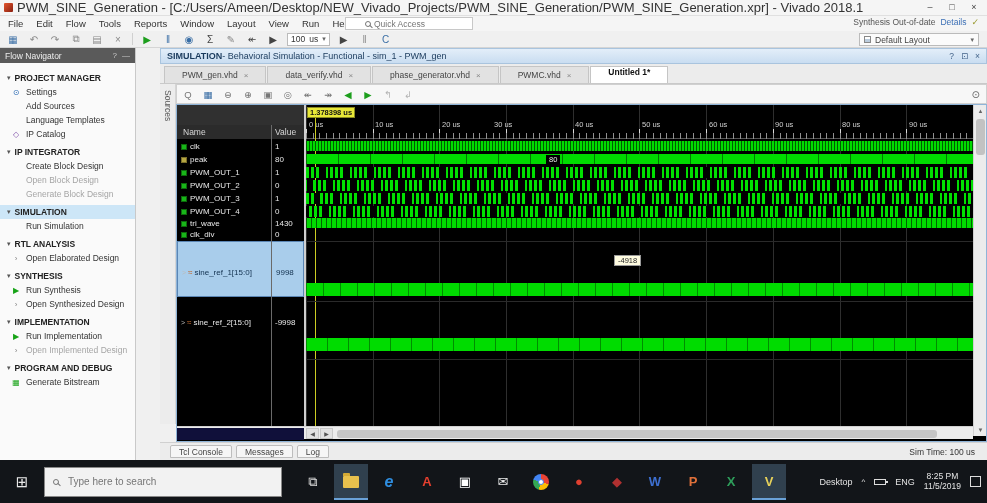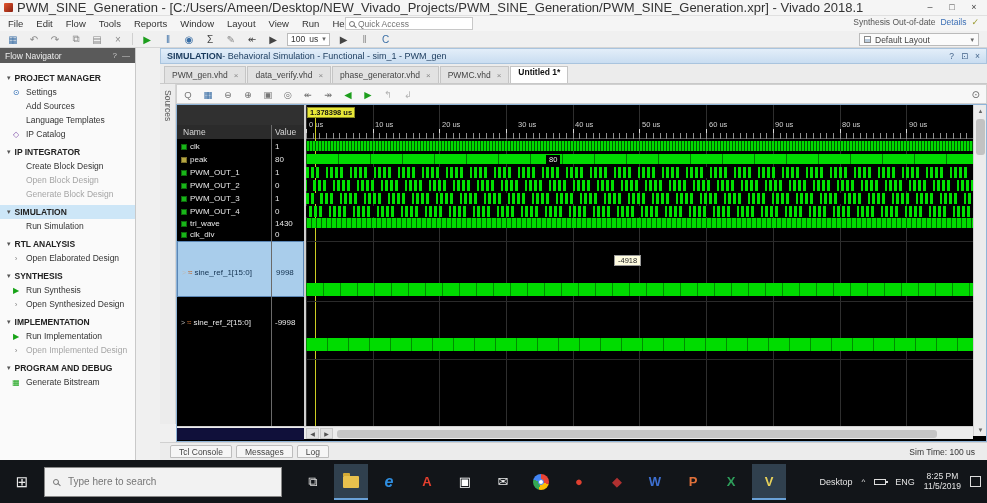--- a/index.html
+++ b/index.html
@@ -10,21 +10,21 @@
   
   .titlebar { position:absolute; left:0; top:0; width:987px; height:16px; background:#f5f5f5; border-bottom:1px solid #e0e0e0; display:flex; align-items:center; padding:0 4px; }
   .app-ico { width:9px; height:9px; background:linear-gradient(135deg,#e4572e,#8a1f10); margin-right:4px; border-radius:1px; }
   .title-text { font-size:13px; color:#333; white-space:nowrap; }
   .wincontrols { position:absolute; right:2px; top:0; display:flex; }
   .wincontrols span { width:22px; height:15px; text-align:center; line-height:15px; font-size:9px; color:#444; cursor:default; }
 
   
   .menubar { position:absolute; left:0; top:16px; width:987px; height:15px; background:#f5f5f5; display:flex; align-items:center; padding-left:8px; }
   .menu-item { margin-right:13px; font-size:9.5px; color:#333; }
-  .qa-box { position:absolute; left:345px; top:1px; width:128px; height:13px; background:#fff; border:1px solid #c8c8c8; display:flex; align-items:center; padding:0 3px; }
+  .qa-box { position:absolute; left:345px; top:1px; width:128px; height:13px; background:#fff; border:1px solid #c8c8c8; display:flex; align-items:center; padding:0 19px; }
   .qa-box input { border:none; outline:none; width:100px; font-size:8.5px; color:#888; background:transparent; font-family:inherit; }
   .mag { width:6px; height:6px; border:1px solid #777; border-radius:50%; position:relative; margin-right:3px; flex:none; }
   .mag::after { content:""; position:absolute; width:4px; height:1px; background:#777; transform:rotate(45deg); right:-3px; bottom:-1px; }
   .syn-right { position:absolute; right:8px; top:1px; display:flex; align-items:center; gap:5px; }
   .syn-status { font-size:8.5px; color:#555; }
   .details-link { font-size:8.5px; color:#3b6fb5; text-decoration:none; }
   .syn-ico { font-size:9px; color:#9a9a30; }
 
   
   .toolbar { position:absolute; left:0; top:31px; width:987px; height:17px; background:#f0f0f0; border-bottom:1px solid #d5d5d5; display:flex; align-items:center; padding-left:6px; gap:7px; }
@@ -50,21 +50,21 @@
   .fn-item .ico { width:12px; text-align:center; font-size:8px; flex:none; margin-left:-16px; }
   .ico.gear { color:#2f6db5; } .ico.ipc { color:#8a5fb0; } .ico.play { color:#17a317; } .ico.chev { color:#888; } .ico.bit { color:#17a317; }
 
   
   .simpanel { position:absolute; left:160px; top:48px; width:827px; height:394px; background:#f0f0f0; }
   .sim-header { position:absolute; left:0; top:0; width:827px; height:16px; background:linear-gradient(#e3eef9,#c9ddf1); border:1px solid #a9c4de; font-size:9px; color:#1a3a5c; display:flex; align-items:center; padding:0 6px; }
   .sim-header b { font-weight:bold; margin-right:0; }
   .sim-hicons { margin-left:auto; display:flex; gap:7px; color:#44648a; font-size:8.5px; }
 
   .tabstrip { position:absolute; left:0; top:16px; width:827px; height:20px; background:#ececec; border-bottom:1px solid #c9c9c9; display:flex; align-items:flex-end; padding-left:4px; }
-  .tab { display:flex; align-items:center; gap:6px; height:17px; padding:0 7px; border:1px solid #c5c5c5; border-bottom:none; background:#e2e2e2; font-size:8.5px; color:#444; margin-right:1px; }
+  .tab { display:flex; align-items:center; gap:6px; height:17px; padding:0 17px; border:1px solid #c5c5c5; border-bottom:none; background:#e2e2e2; font-size:8.5px; color:#444; margin-right:1px; }
   .tab .x { color:#888; font-size:8px; }
   .tab.active { background:#fff; font-weight:bold; color:#111;flex-direction:column; }
 
   .srcstrip { position:absolute; left:0; top:36px; width:16px; height:340px; background:#ececec; border-right:1px solid #d5d5d5; }
   .vtext { writing-mode:vertical-rl; font-size:8.5px; color:#555; margin:6px 0 0 3px; display:inline-block; }
 
   .wave-toolbar { position:absolute; left:16px; top:36px; width:811px; height:20px; background:#f7f7f7; border:1px solid #d0d0d0; display:flex; align-items:center; padding-left:5px; gap:8px; }
   .wti { font-size:9.5px; color:#777; width:12px; text-align:center; }
   .wti.blue { color:#3a6ea5; } .wti.green { color:#1d9e1d; } .wti.dim { color:#b5b5b5; }
   .wt-gear { margin-left:auto; margin-right:6px; color:#666; font-size:10px; }
@@ -427,21 +427,21 @@
         <div class="col-div"></div>
         <div class="splitter"></div>
       </div>
 
       <div class="canvas">
         <div class="ruler-major"></div>
         <div class="ruler-minor"></div>
         <span class="tick" style="left:3px">0 us</span>
         <span class="tick" style="left:69px">10 us</span>
         <span class="tick" style="left:136px">20 us</span>
-        <span class="tick" style="left:212px">30 us</span>
+        <span class="tick" style="left:188px">30 us</span>
         <span class="tick" style="left:269px">40 us</span>
         <span class="tick" style="left:336px">50 us</span>
         <span class="tick" style="left:403px">60 us</span>
         <span class="tick" style="left:469px">90 us</span>
         <span class="tick" style="left:536px">80 us</span>
         <span class="tick" style="left:603px">90 us</span>
         <div class="cursor-line"></div>
         <div class="cursor-label">1.378398 us</div>
 
         <div class="band clk-band"></div>

